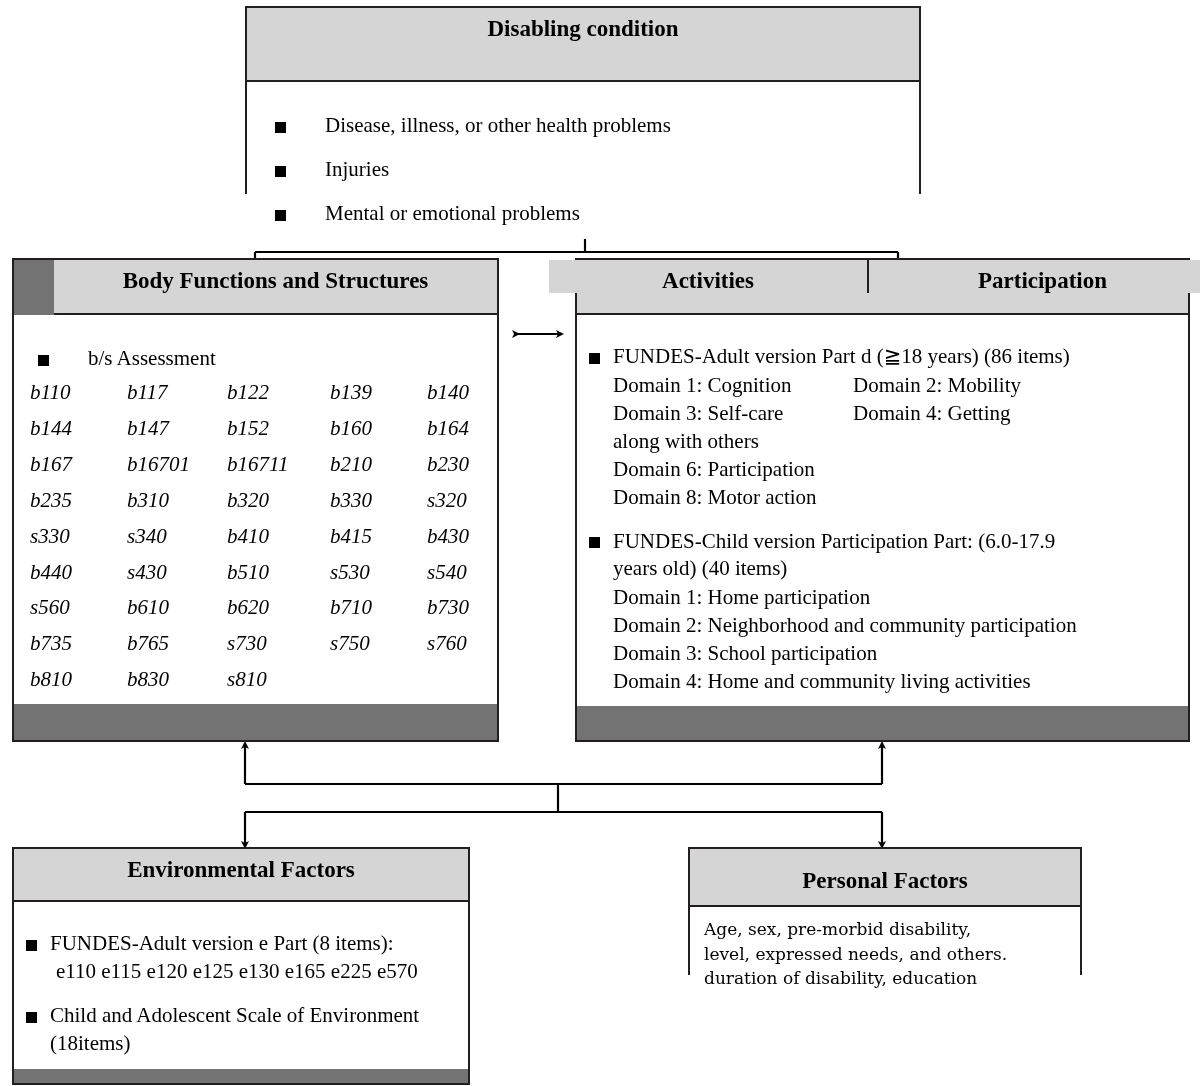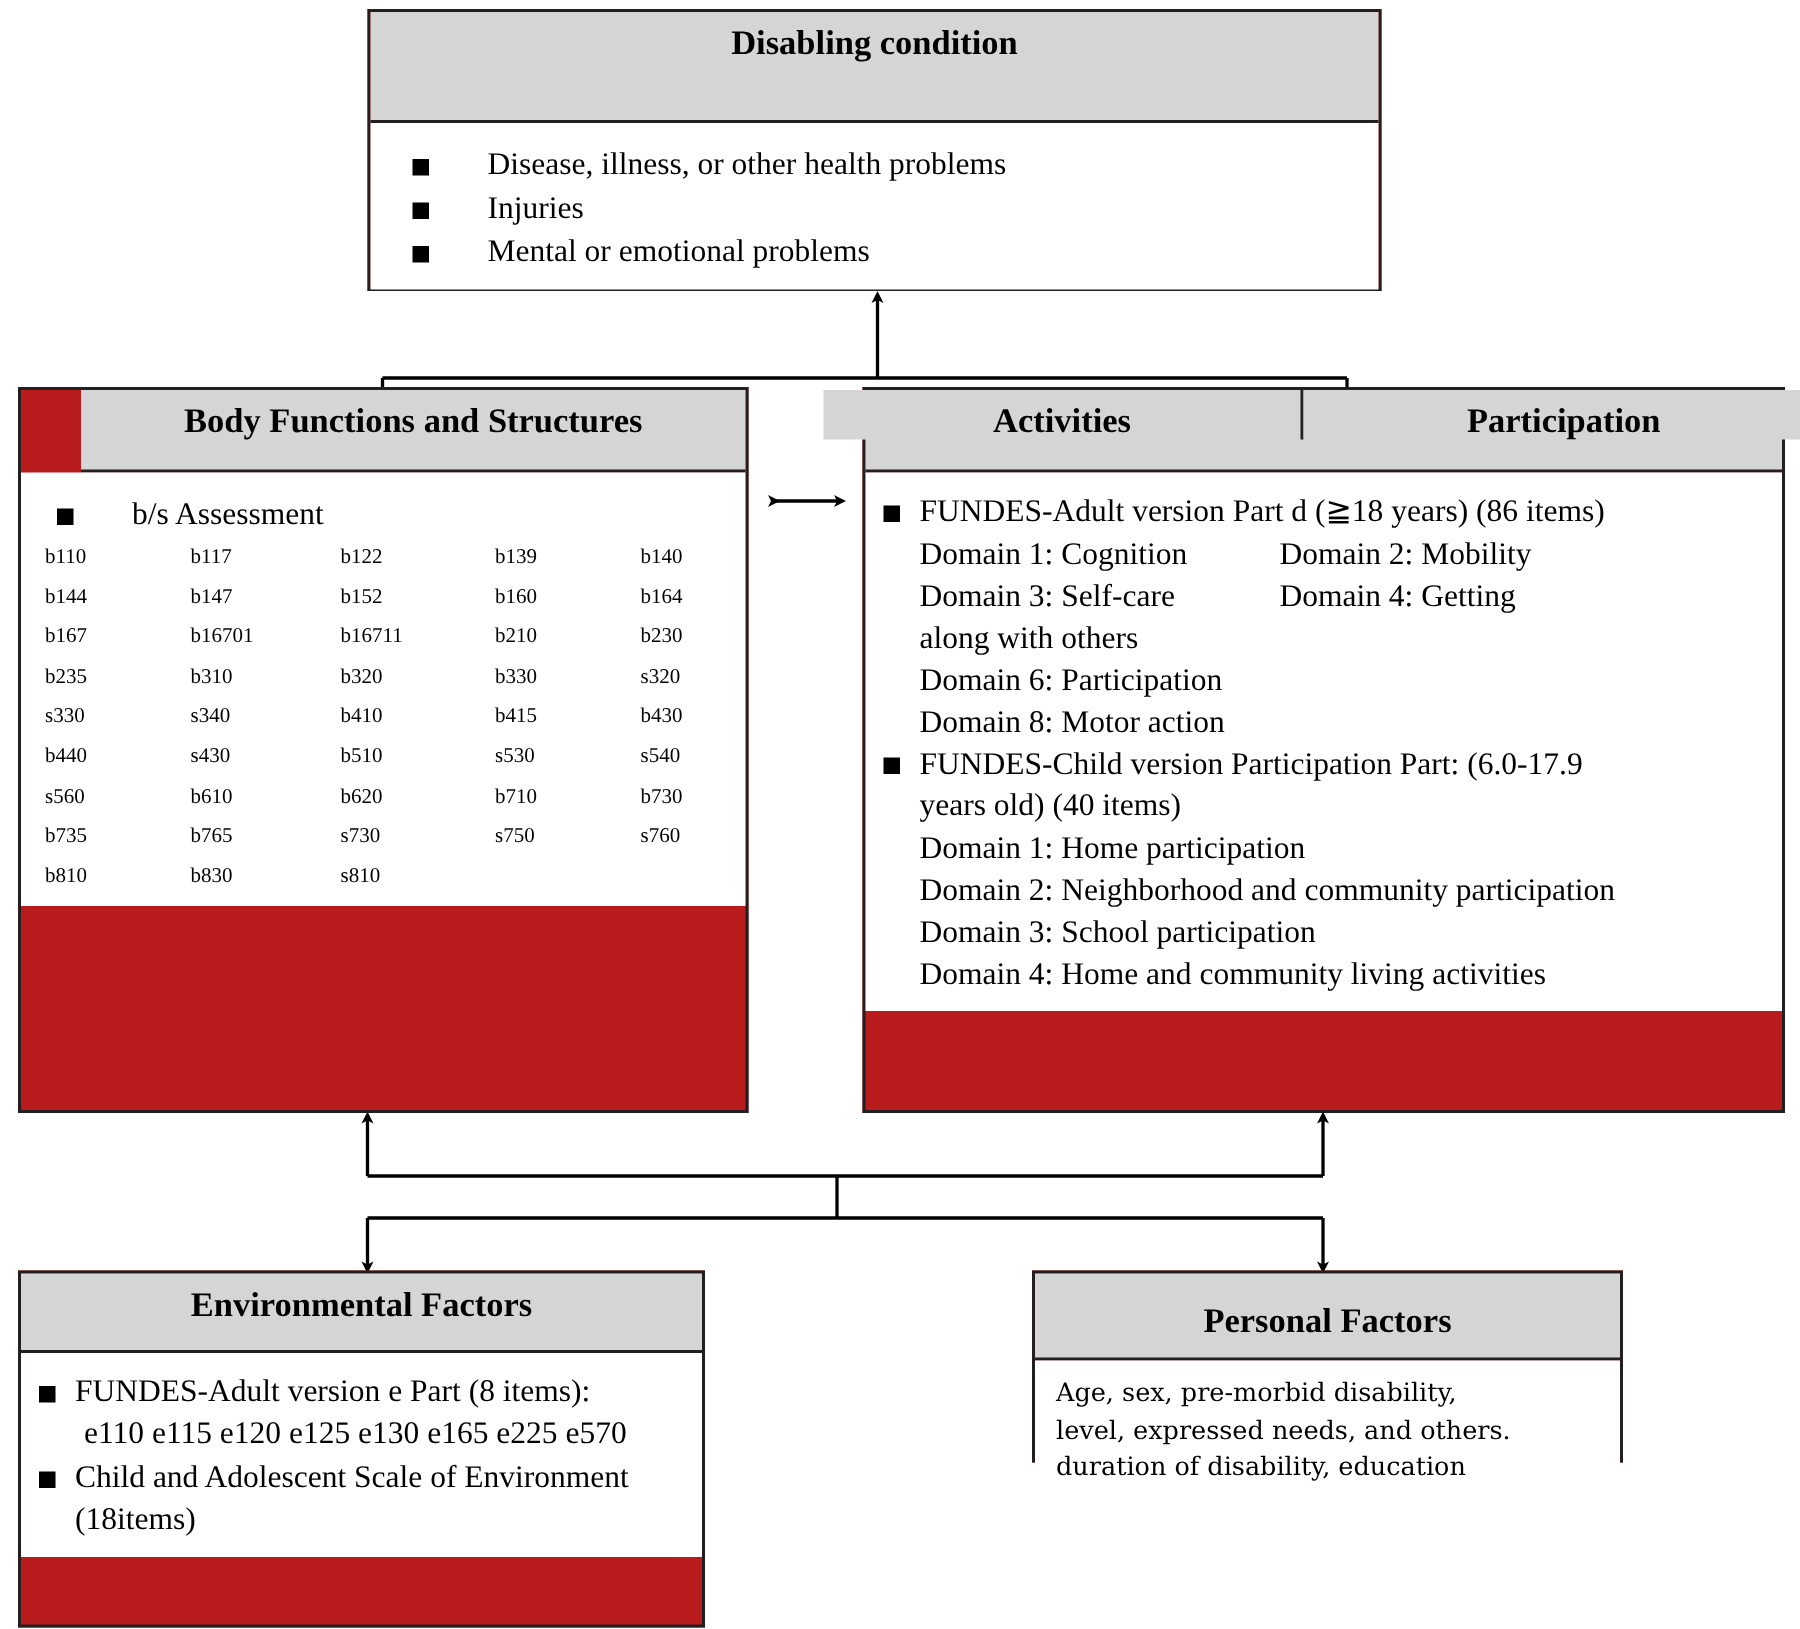--- a/index.html
+++ b/index.html
@@ -17,21 +17,21 @@
     height: 1086px;
     background: #ffffff;
     overflow: hidden;
   }
 
   
   .box {
     position: absolute;
     box-sizing: border-box;
     border: 2px solid #231f20;
-    background: #b91c1c;
+    background: #737373;
   }
   .box-header {
     box-sizing: border-box;
     background: #d5d5d5;
     border-bottom: 2px solid #231f20;
     text-align: center;
     font-weight: bold;
     font-size: 23px;
     line-height: 1.1;
     display: flex;
@@ -57,41 +57,42 @@
     padding-top: 8px;
     box-sizing: border-box;
   }
   .split-header > .half.left { border-right: 2px solid #231f20; }
 
   
   ul.blist { list-style: none; margin: 0; padding: 0; }
   ul.blist > li {
     position: relative;
     padding-left: 26px;
-    margin: 0 0 1px 0;
+    margin: 16px 0 1px 0;
   }
   ul.blist > li::before {
     content: "";
     position: absolute;
     left: 2px;
     top: 0.46em;
     width: 11px;
     height: 11px;
     background: #000000;
   }
   ul.blist.wide > li { padding-left: 58px; }
   ul.blist.wide > li::before { left: 8px; }
 
   
   .code-grid {
     display: grid;
     grid-template-columns: 97px 100px 103px 97px 90px;
     row-gap: 8px;
     margin-top: 6px;
-    font-size: 14px;
+    font-size: 21px;
+    font-style: italic;
   }
   .code-grid span { white-space: nowrap; }
 
   
   .dom-row { display: flex; }
   .dom-row .c1 { width: 240px; flex: 0 0 240px; }
   .dom-row .c2 { flex: 1 1 auto; }
   .dom-row.tight .c1 { width: 242px; flex: 0 0 242px; }
   .indent { padding-left: 26px; }
 

